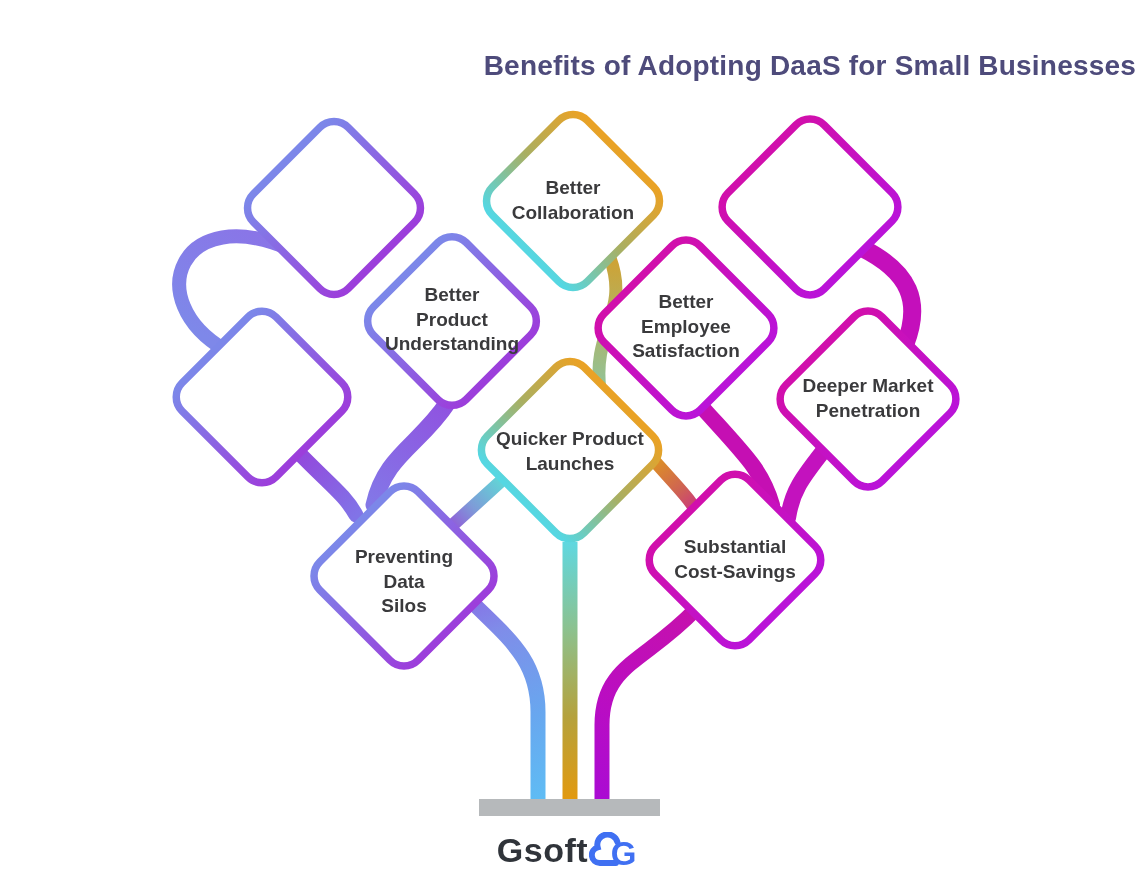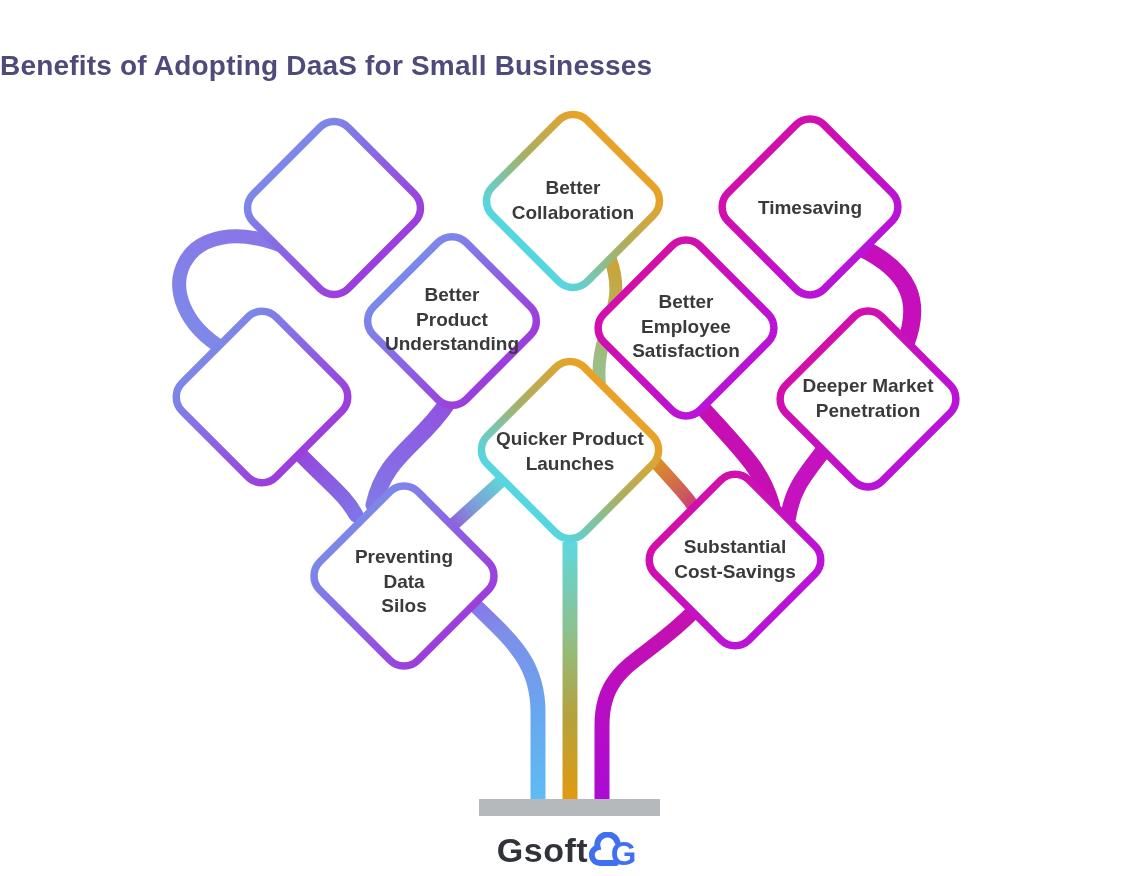--- a/index.html
+++ b/index.html
@@ -1,19 +1,19 @@
 <!DOCTYPE html>
 <html><head>
 <meta charset="utf-8">
 <style>
   html,body{margin:0;padding:0;background:#ffffff;}
   .stage{position:relative;width:1136px;height:876px;background:#ffffff;overflow:hidden;
          font-family:"Liberation Sans", sans-serif;}
   .stage svg.tree{position:absolute;left:0;top:0;}
-  h1.title{position:absolute;top:50px;left:0;width:100%;margin:0;text-align:left;
+  h1.title{position:absolute;top:50px;left:0;width:100%;margin:0;text-align:right;
            font-size:28px;font-weight:700;letter-spacing:.2px;color:#4E4B7B;}
   .label{position:absolute;transform:translate(-50%,-50%);width:220px;text-align:center;
          font-size:19px;font-weight:600;line-height:1.3;color:#3A3A3C;white-space:pre-line;
          pointer-events:none;}
   .brand{position:absolute;left:50%;top:831px;transform:translateX(-50%);
          display:flex;align-items:flex-end;gap:1px;}
   .brand-name{font-size:34px;font-weight:700;color:#30343A;letter-spacing:.5px;}
 </style>
 </head>
 <body>
@@ -108,21 +108,20 @@
       <rect transform="translate(570,450) rotate(45)" x="-68.5" y="-68.5" width="137" height="137" rx="20" stroke="url(#dOT)"></rect>
       <rect transform="translate(404,576) rotate(45)" x="-69.5" y="-69.5" width="139" height="139" rx="20" stroke="url(#dBlue)"></rect>
       <rect transform="translate(735,560) rotate(45)" x="-66.5" y="-66.5" width="133" height="133" rx="20" stroke="url(#dMag)"></rect>
     </g>
 
     <rect x="479" y="799" width="181" height="17" fill="#B6B9BB"></rect>
   </svg>
 
   <div class="label" style="left:573px;top:201px">Better
 Collaboration</div>
-  <div class="label" style="left:810px;top:208px">Timesaving</div>
   <div class="label" style="left:452px;top:320px">Better
 Product
 Understanding</div>
   <div class="label" style="left:686px;top:327px">Better
 Employee
 Satisfaction</div>
   <div class="label" style="left:868px;top:399px">Deeper Market
 Penetration</div>
   <div class="label" style="left:570px;top:452px">Quicker Product
 Launches</div>

